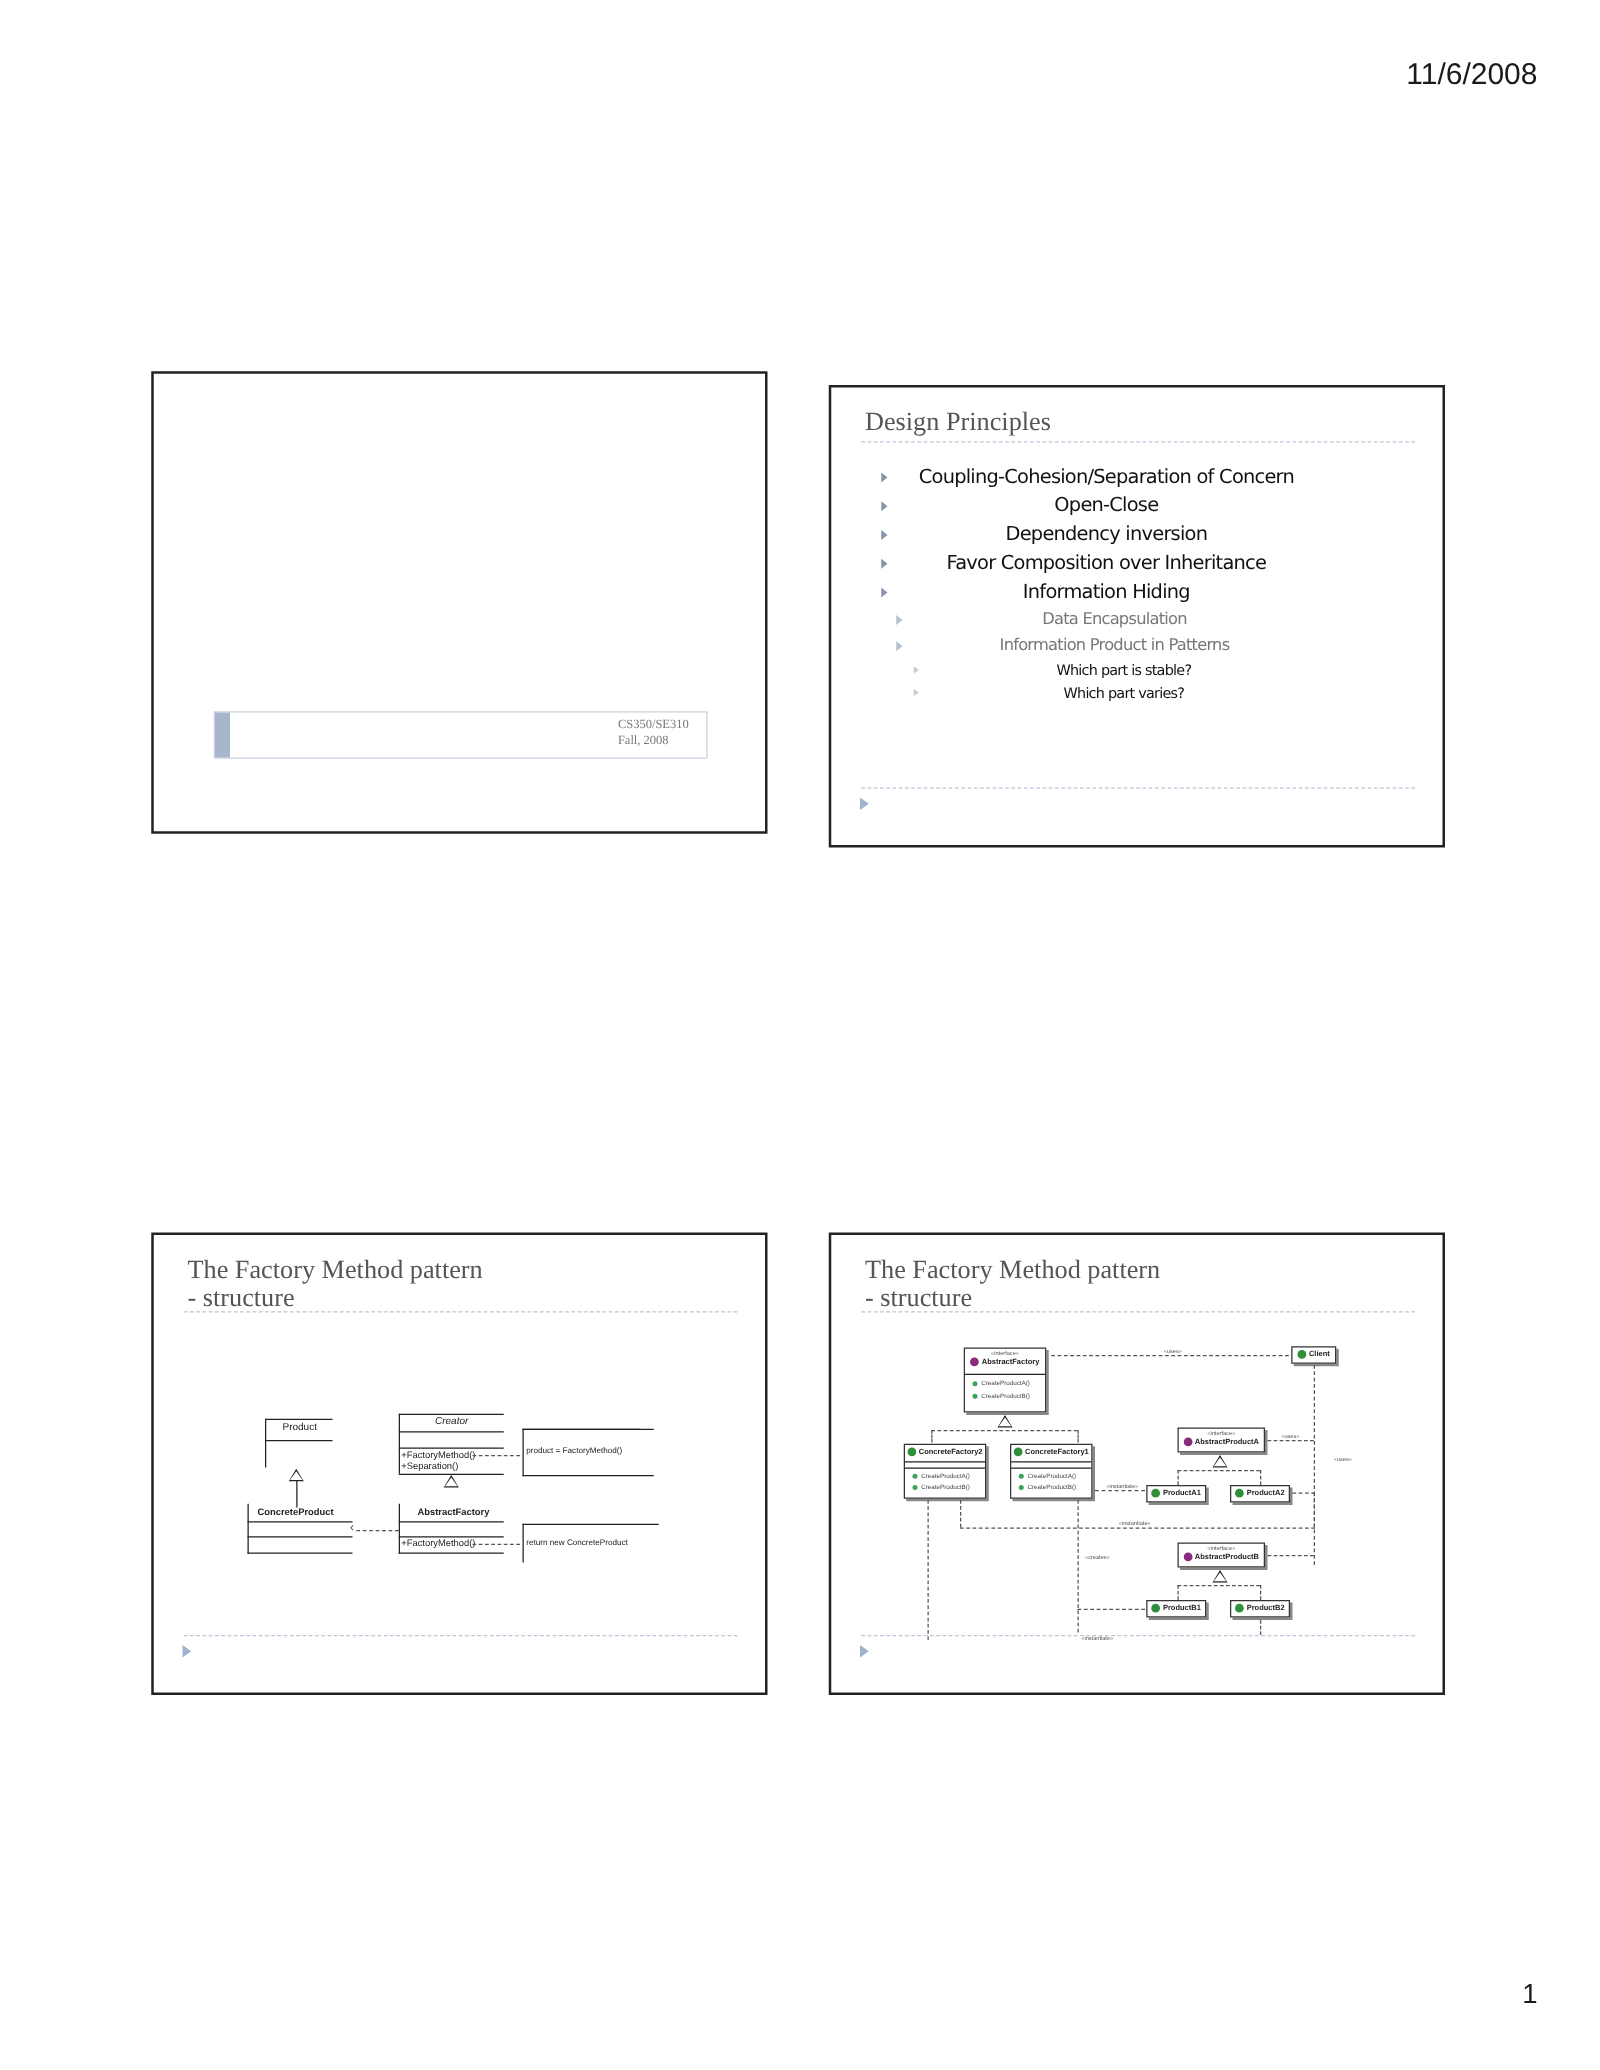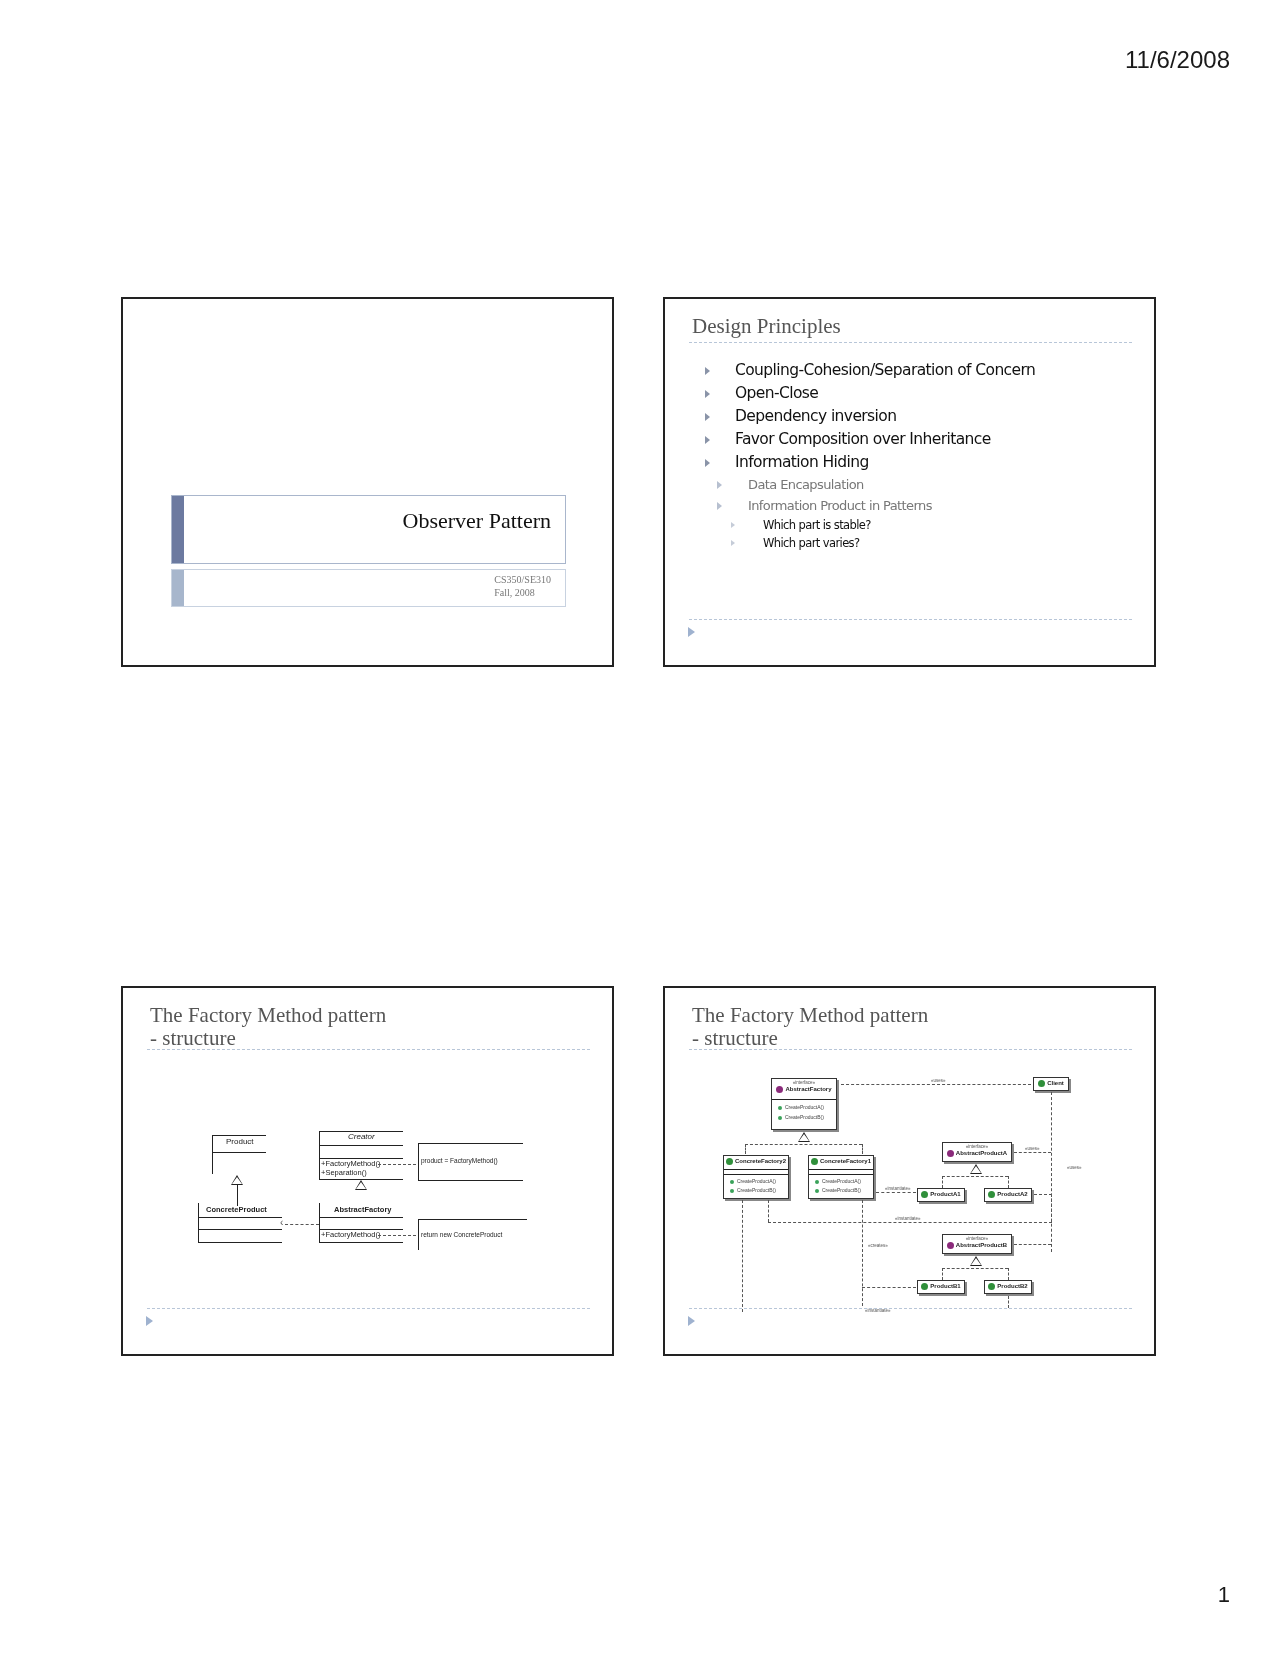--- a/index.html
+++ b/index.html
@@ -1,21 +1,21 @@
 <!DOCTYPE html>
 <html><head>
 <meta charset="utf-8">
 <style>
   html, body { margin:0; padding:0; }
   body { width:1280px; height:1656px; position:relative; background:#ffffff; overflow:hidden; font-family:"Liberation Sans", sans-serif; color:#000; }
   .date { position:absolute; top:46px; left:1100px; width:130px; text-align:right; font-size:24px; font-family:"Liberation Sans", sans-serif; color:#1a1a1a; }
   .pagenum { position:absolute; top:1582px; left:1190px; width:40px; text-align:right; font-size:22px; color:#1a1a1a; }
   .slide { position:absolute; width:489px; height:366px; border:2px solid #222; background:#fff; box-sizing:content-box; }
   .s1 { left:121px; top:297px; }
-  .s2 { left:663px; top:297px; }
+  .s2 { left:663px; top:308px;text-align:center; }
   .s3 { left:121px; top:986px; }
   .s4 { left:663px; top:986px; }
 
   
   .title-block { position:absolute; left:48px; top:196px; width:393px; height:67px; border:1px solid #a9b6cc; }
   .title-bar { position:absolute; left:0; top:0; width:12px; height:100%; background:#6c7aa0; }
   .title-text { position:absolute; right:14px; top:12px; font-family:"Liberation Serif", serif; font-size:22px; color:#111; }
   .sub-block { position:absolute; left:48px; top:270px; width:393px; height:36px; border:1px solid #c8d2e0; }
   .sub-bar { position:absolute; left:0; top:0; width:12px; height:100%; background:#a7b6cc; }
   .sub-text { position:absolute; right:14px; top:3px; text-align:left; font-family:"Liberation Serif", serif; font-size:10px; line-height:13px; color:#777; }
@@ -56,24 +56,20 @@
   .meth { position:absolute; left:6px; font-size:5px; color:#444; white-space:nowrap; }
   .mdot { display:inline-block; width:4px; height:4px; background:#3aa25a; border-radius:50%; margin-right:3px; vertical-align:middle; }
   .tiny { position:absolute; font-size:4.5px; color:#555; white-space:nowrap; }
 </style>
 </head>
 <body>
 
 <div class="date">11/6/2008</div>
 
 <div class="slide s1">
-  <div class="title-block">
-    <div class="title-bar"></div>
-    <div class="title-text">Observer Pattern</div>
-  </div>
   <div class="sub-block">
     <div class="sub-bar"></div>
     <div class="sub-text">
       <div>CS350/SE310</div>
       <div>Fall, 2008</div>
     </div>
   </div>
 </div>
 
 <div class="slide s2">

